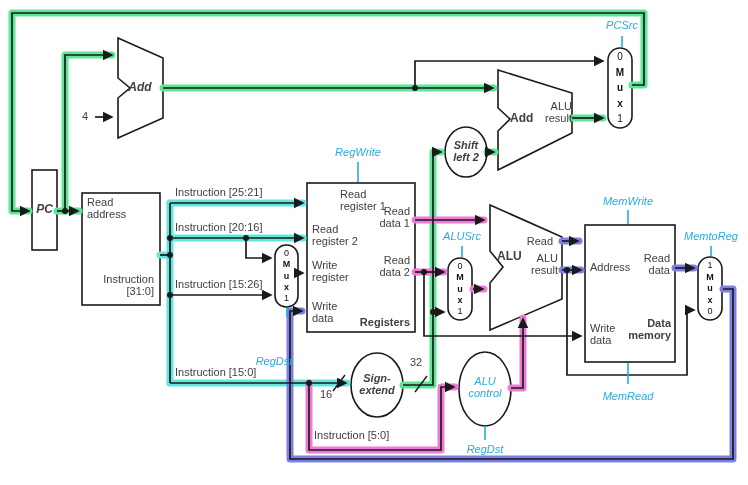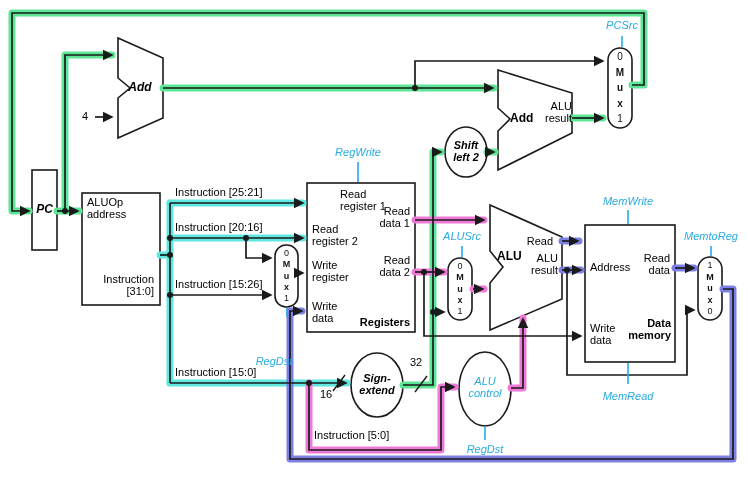--- a/index.html
+++ b/index.html
@@ -1,19 +1,19 @@
 <!DOCTYPE html>
 <html><head>
 <meta charset="utf-8">
 <style>
   html,body{margin:0;padding:0;background:#fff;}
   #stage{position:relative;width:748px;height:485px;background:#fff;overflow:hidden;
          font-family:"Liberation Sans",sans-serif;}
   #wires{position:absolute;left:0;top:0;}
-  .lbl{position:absolute;font:11px/12px "Liberation Sans",sans-serif;color:#000000;}
+  .lbl{position:absolute;font:11px/12px "Liberation Sans",sans-serif;color:#404040;}
   .b{font-weight:bold;}
   .r{text-align:right;}
   .c{text-align:center;font-style:italic;}
   .nw{white-space:nowrap;}
   .blue{color:#29abe2;}
   .f12{font-size:12px;line-height:13px;}
   .mux{position:absolute;display:flex;flex-direction:column;align-items:center;
        justify-content:space-between;font:10px/10px "Liberation Sans",sans-serif;
        color:#111;padding:4px 0;box-sizing:border-box;}
   .mux span:nth-child(2),.mux span:nth-child(3),.mux span:nth-child(4){font-weight:bold;}
@@ -142,21 +142,21 @@
       <path d="M462,246 L462,257"></path>
       <path d="M628,210 L628,224"></path>
       <path d="M711,246 L711,256"></path>
       <path d="M628,363 L628,384"></path>
       <path d="M485,426 L485,440"></path>
     </g>
   </svg>
 
   <div class="lbl b f12 c" style="left:32px;top:203px;width:25px;">PC</div>
 
-  <div class="lbl" style="left:87px;top:196px;width:52px;">ALUOp address</div>
+  <div class="lbl" style="left:87px;top:196px;width:52px;">Read address</div>
   <div class="lbl r" style="left:90px;top:241px;width:64px;margin-top:32px;">Instruction [31:0]</div>
 
   <div class="lbl b f12 c" style="left:122px;top:81px;width:36px;">Add</div>
   <div class="lbl" style="left:82px;top:110px;">4</div>
 
   <div class="lbl b f12" style="left:510px;top:112px;">Add</div>
   <div class="lbl r" style="left:530px;top:100px;width:42px;">ALU result</div>
 
   <div class="lbl b c" style="left:444px;top:139px;width:44px;"><span>Shift</span><br><span>left 2</span></div>
 

